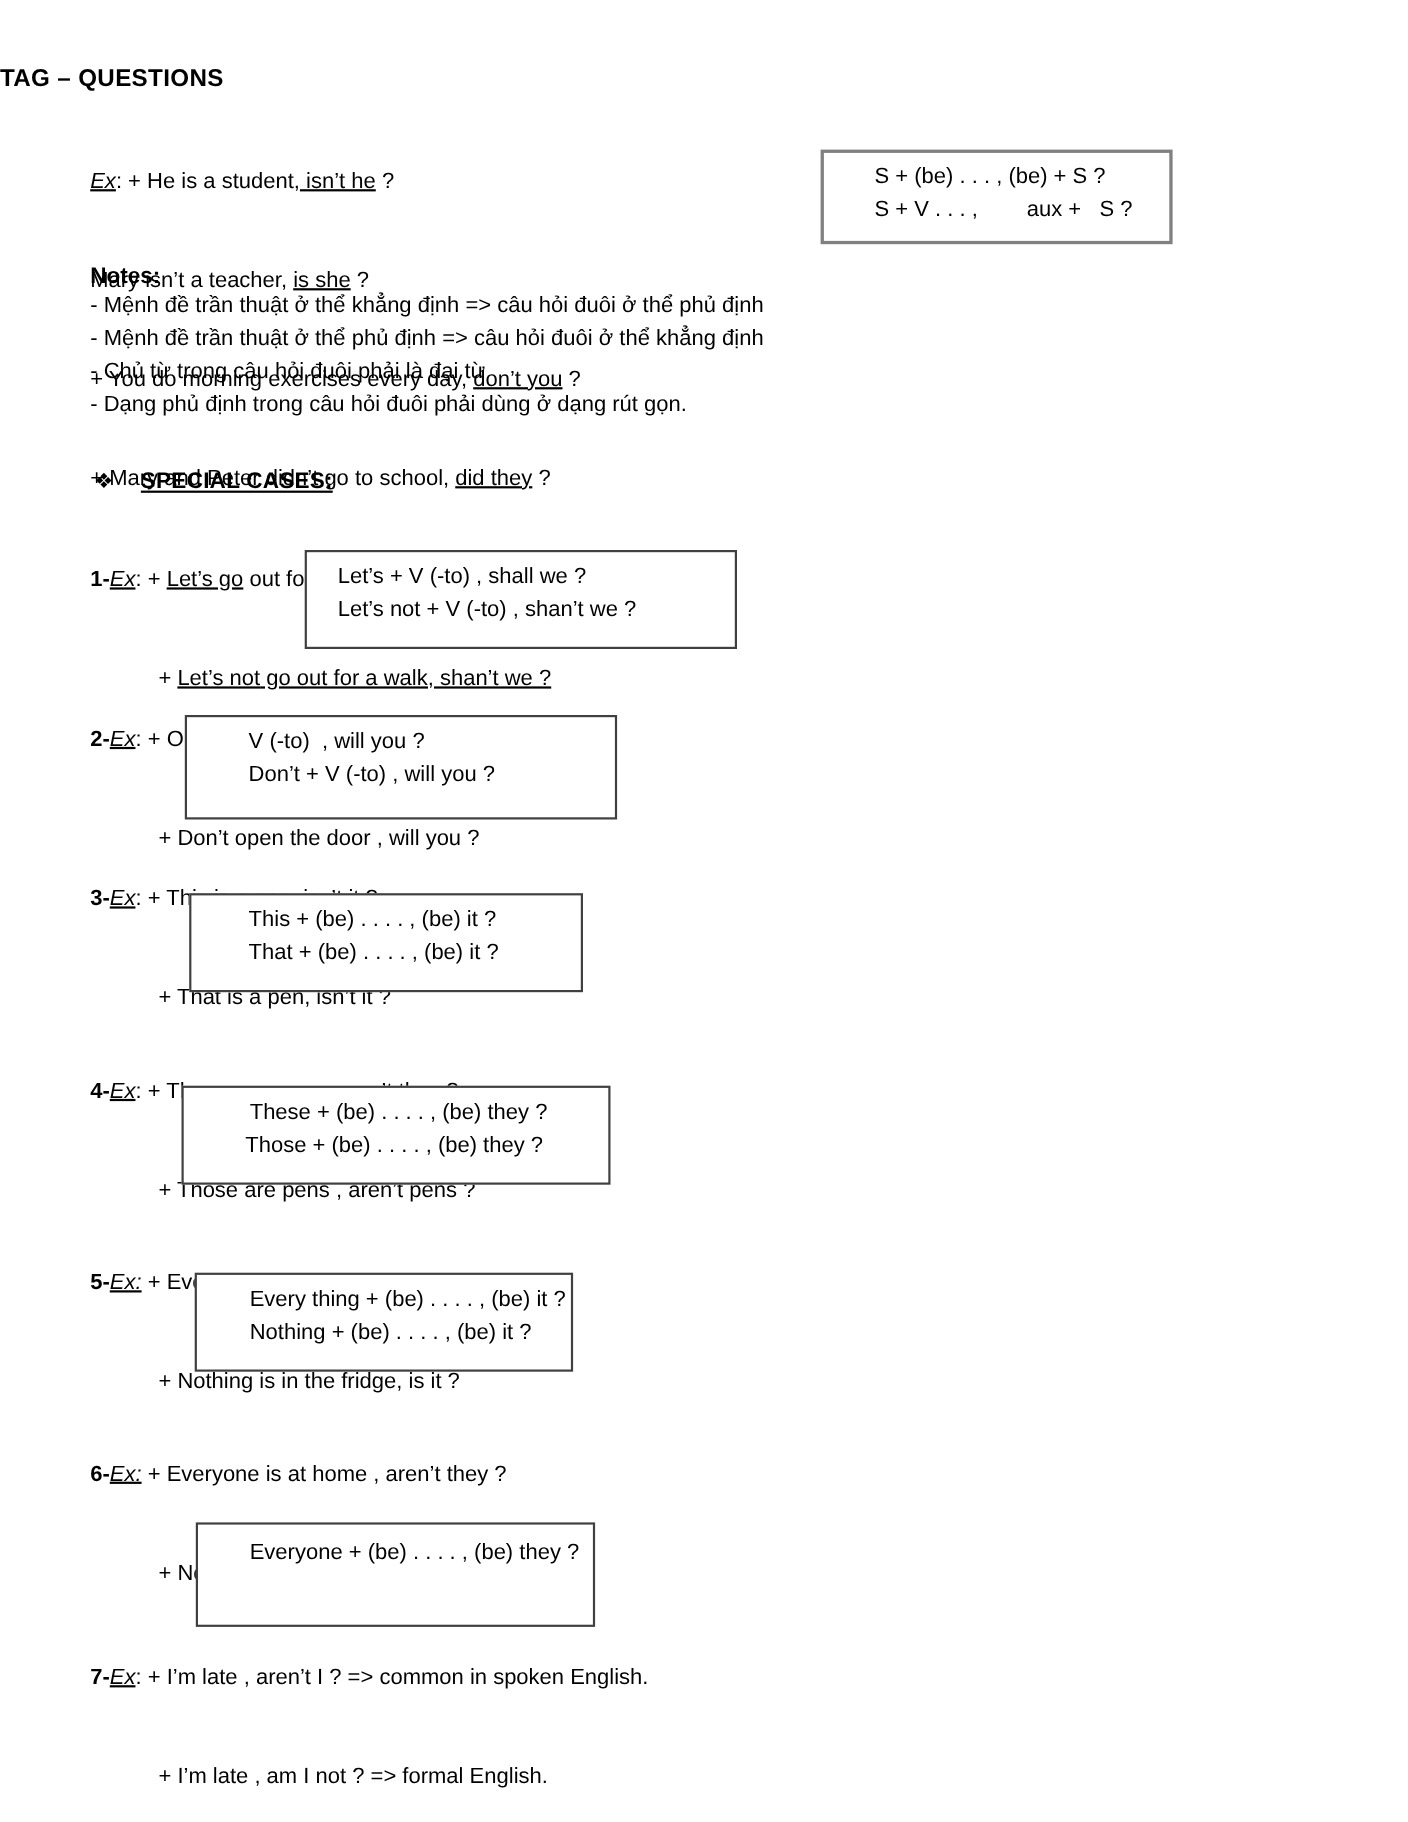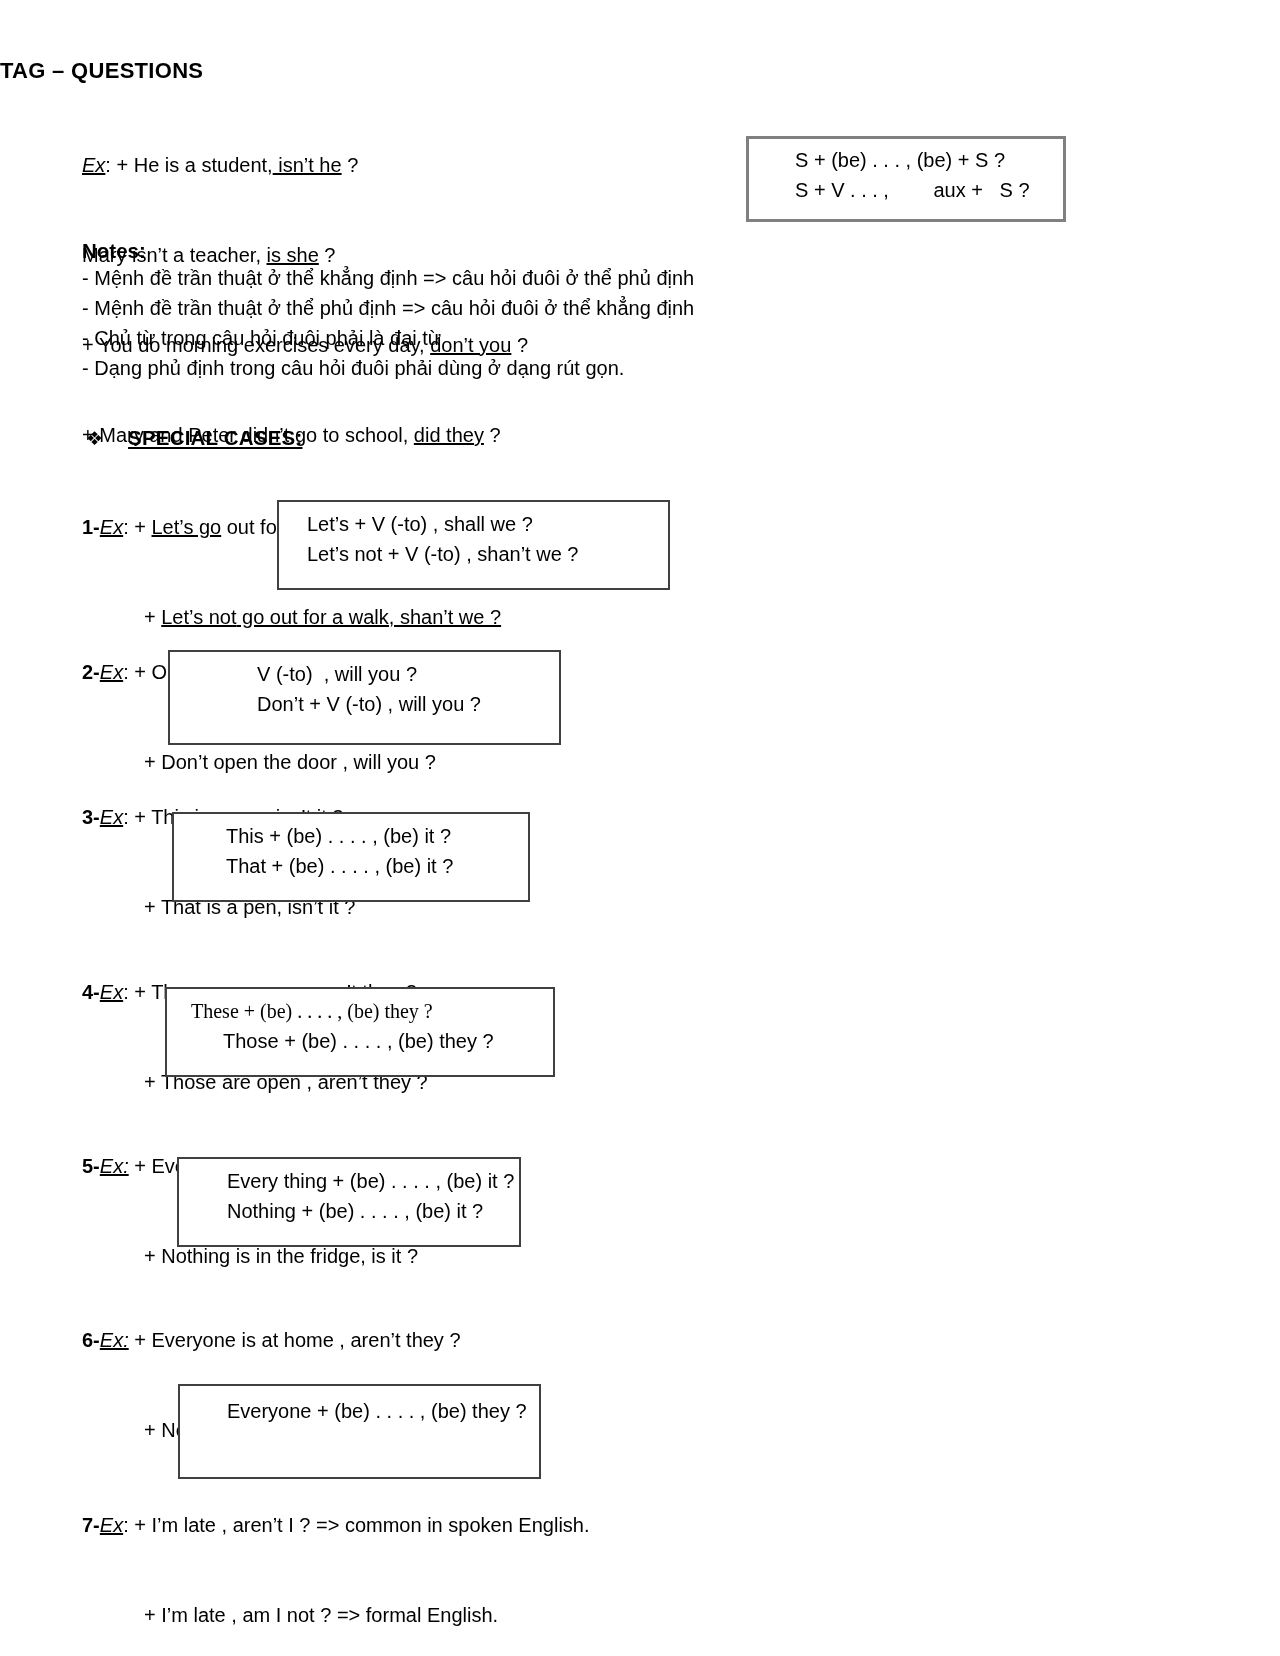--- a/index.html
+++ b/index.html
@@ -113,40 +113,40 @@
   </div>
   <div class="box-thin" style="left:277px; top:500px; width:393px; height:90px;">
     <div class="formula-line" style="margin-top:7px; margin-left:28px;">Let’s + V (-to) , shall we ?</div>
     <div class="formula-line" style="margin-left:28px;">Let’s not + V (-to) , shan’t we ?</div>
   </div>
 
   <div class="block body-text" style="left:82px; top:597px;">
     <div class="case-line"><span class="b">2-</span><span class="i u">Ex</span><span>:</span><span> + </span><span>Open the door , will you ?</span></div>
     <div class="case-line" style="padding-left:62px;"><span>+ </span><span>Don’t open the door , will you ?</span></div>
   </div>
-  <div class="box-thin" style="left:168px; top:650px; width:393px; height:95px;padding-left:31px;">
+  <div class="box-thin" style="left:168px; top:650px; width:393px; height:95px;">
     <div class="formula-line" style="margin-top:7px; margin-left:56px;">V (-to)  , will you ?</div>
     <div class="formula-line" style="margin-left:56px;">Don’t + V (-to) , will you ?</div>
   </div>
 
   <div class="block body-text" style="left:82px; top:742px;">
     <div class="case-line"><span class="b">3-</span><span class="i u">Ex</span><span>:</span><span> + </span><span>This is a pen, isn’t it ?</span></div>
     <div class="case-line" style="padding-left:62px;"><span>+ </span><span>That is a pen, isn’t it ?</span></div>
   </div>
   <div class="box-thin" style="left:172px; top:812px; width:358px; height:90px;">
     <div class="formula-line" style="margin-top:7px; margin-left:52px;">This + (be) . . . . , (be) it ?</div>
     <div class="formula-line" style="margin-left:52px;">That + (be) . . . . , (be) it ?</div>
   </div>
 
   <div class="block body-text" style="left:82px; top:917px;">
     <div class="case-line"><span class="b">4-</span><span class="i u">Ex</span><span>:</span><span> + </span><span>These are pens , aren’t they ?</span></div>
-    <div class="case-line" style="padding-left:62px;"><span>+ </span><span>Those are open , aren’t they ?</span></div>
+    <div class="case-line" style="padding-left:62px;"><span>+ </span><span>Those are pens , aren’t pens ?</span></div>
   </div>
   <div class="box-thin" style="left:165px; top:987px; width:390px; height:90px;">
-    <div class="formula-line" style="margin-top:7px; margin-left:24px;font-family:Liberation Serif, serif;">These + (be) . . . . , (be) they ?</div>
+    <div class="formula-line" style="margin-top:7px; margin-left:60px;">These + (be) . . . . , (be) they ?</div>
     <div class="formula-line" style="margin-left:56px;">Those + (be) . . . . , (be) they ?</div>
   </div>
 
   <div class="block body-text" style="left:82px; top:1091px;">
     <div class="case-line"><span class="b">5-</span><span class="i u">Ex:</span><span></span><span> + </span><span>Every thing is ready , isn’t it ?</span></div>
     <div class="case-line" style="padding-left:62px;"><span>+ </span><span>Nothing is in the fridge, is it ?</span></div>
   </div>
   <div class="box-thin" style="left:177px; top:1157px; width:344px; height:90px;">
     <div class="formula-line" style="margin-top:7px; margin-left:48px;">Every thing + (be) . . . . , (be) it ?</div>
     <div class="formula-line" style="margin-left:48px;">Nothing + (be) . . . . , (be) it ?</div>

